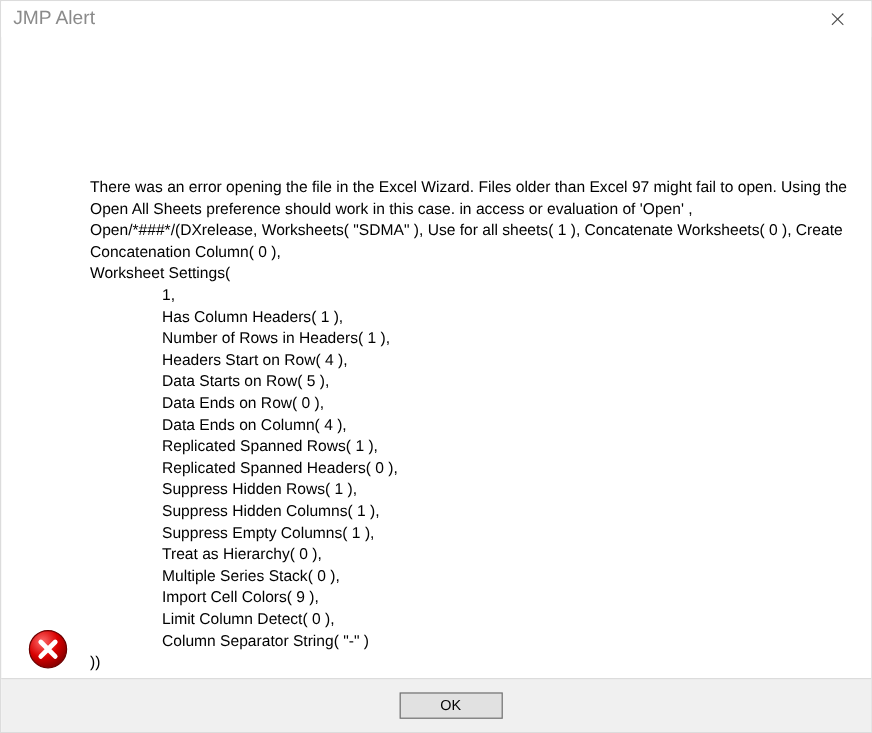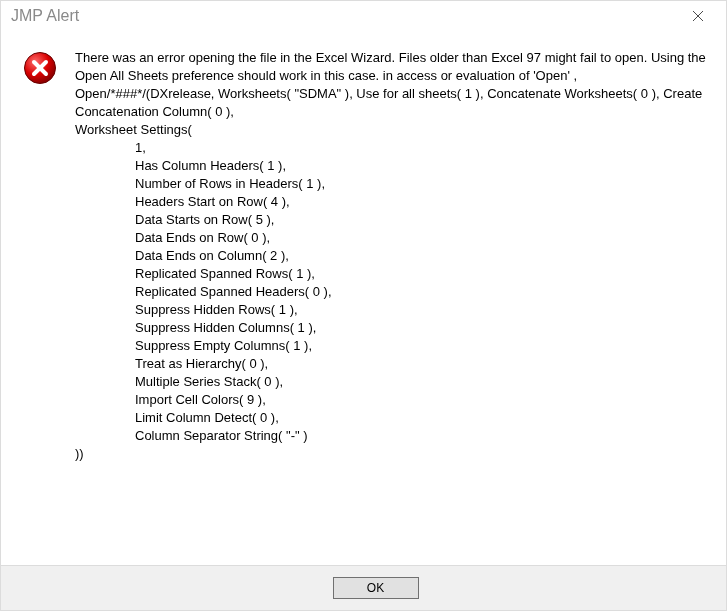--- a/index.html
+++ b/index.html
@@ -41,20 +41,21 @@
     align-items: center;
     justify-content: center;
     cursor: default;
   }
   .titlebar .close-btn svg { display:block; }
   .content {
     flex: 1;
     display: flex;
     padding: 18px 20px 4px 22px;
     box-sizing: border-box;
+    align-items: flex-end;
   }
   .icon-col {
     width: 52px;
     flex: 0 0 52px;
     padding-top: 2px;
   }
   .msg-col {
     flex: 1;
     font-size: 13px;
     line-height: 18px;
@@ -118,21 +119,21 @@
     <div class="msg-col">
       <div class="para">There was an error opening the file in the Excel Wizard. Files older than Excel 97 might fail to open. Using the Open All Sheets preference should work in this case. in access or evaluation of 'Open' , Open/*###*/(DXrelease, Worksheets( "SDMA" ), Use for all sheets( 1 ), Concatenate Worksheets( 0 ), Create Concatenation Column( 0 ),</div>
       <div class="para">Worksheet Settings(</div>
       <div id="settings-block">
           <div class="para indent1 line">1,</div>
           <div class="para indent1 line">Has Column Headers( 1 ),</div>
           <div class="para indent1 line">Number of Rows in Headers( 1 ),</div>
           <div class="para indent1 line">Headers Start on Row( 4 ),</div>
           <div class="para indent1 line">Data Starts on Row( 5 ),</div>
           <div class="para indent1 line">Data Ends on Row( 0 ),</div>
-          <div class="para indent1 line">Data Ends on Column( 2 ),</div>
+          <div class="para indent1 line">Data Ends on Column( 4 ),</div>
           <div class="para indent1 line">Replicated Spanned Rows( 1 ),</div>
           <div class="para indent1 line">Replicated Spanned Headers( 0 ),</div>
           <div class="para indent1 line">Suppress Hidden Rows( 1 ),</div>
           <div class="para indent1 line">Suppress Hidden Columns( 1 ),</div>
           <div class="para indent1 line">Suppress Empty Columns( 1 ),</div>
           <div class="para indent1 line">Treat as Hierarchy( 0 ),</div>
           <div class="para indent1 line">Multiple Series Stack( 0 ),</div>
           <div class="para indent1 line">Import Cell Colors( 9 ),</div>
           <div class="para indent1 line">Limit Column Detect( 0 ),</div>
           <div class="para indent1 line">Column Separator String( "-" )</div>

